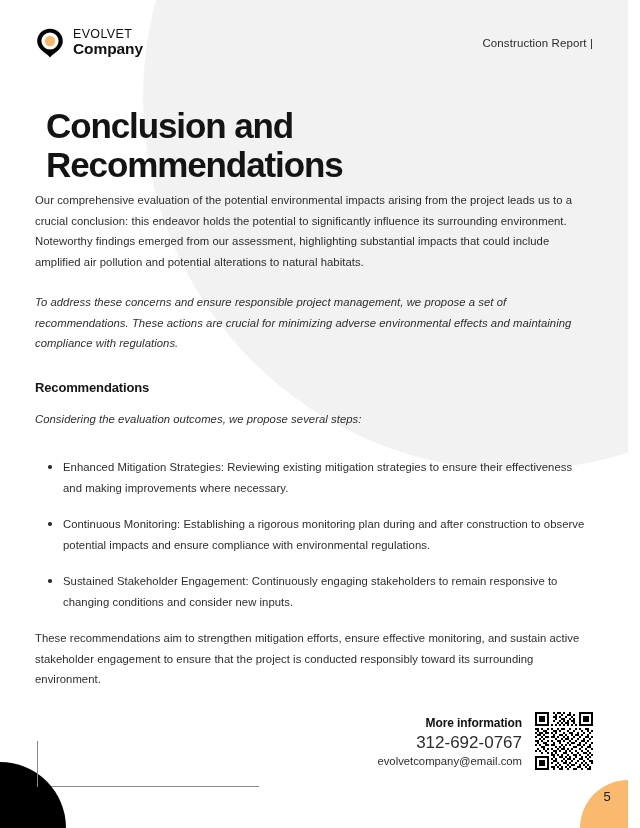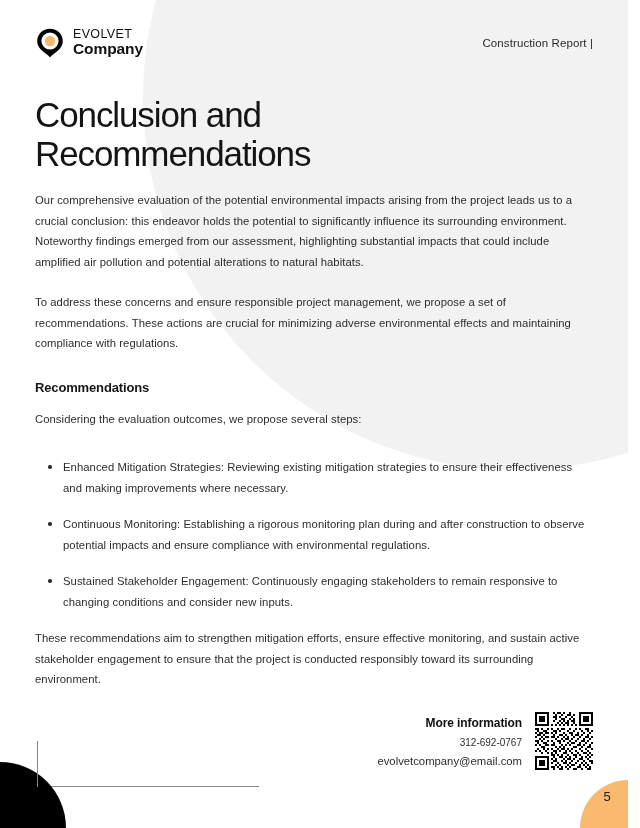--- a/index.html
+++ b/index.html
@@ -120,42 +120,42 @@
     white-space: nowrap;
   }
 
   
   .title {
     position: absolute;
     top: 96px;
     left: 35px;
     width: 430px;
     font-size: 35px;
-    font-weight: 400;
+    font-weight: 700;
     line-height: 1.10;
     letter-spacing: -1.1px;
     color: #141414;
-    margin: 0;
+    margin: 11px;
   }
 
   
   .body-area {
     position: absolute;
     top: 190px;
     left: 35px;
     width: 552px;
   }
   .para {
     font-size: 11.3px;
     line-height: 20.5px;
     color: #2d2d2d;
     margin: 0 0 20px 0;
     letter-spacing: .05px;
   }
-  .para.tight { margin-bottom: 0; }
+  .para.tight { margin-bottom: 0; font-style: italic; }
   .sub-head {
     font-size: 13px;
     font-weight: 700;
     color: #161616;
     margin: 26px 0 14px 0;
     letter-spacing: -.15px;
   }
   ul.rec-list {
     margin: 28px 0 8px 0;
     padding-left: 26px;
@@ -196,21 +196,21 @@
     padding-top: 2px;
   }
   .f-more {
     font-size: 12px;
     font-weight: 700;
     color: #111111;
     line-height: 19px;
     letter-spacing: -.1px;
   }
   .f-phone {
-    font-size: 10px;
+    font-size: 17px;
     color: #2d2d2d;
     line-height: 19px;
   }
   .f-email {
     font-size: 11.3px;
     color: #2d2d2d;
     line-height: 19px;
   }
   .qr {
     width: 58px;

